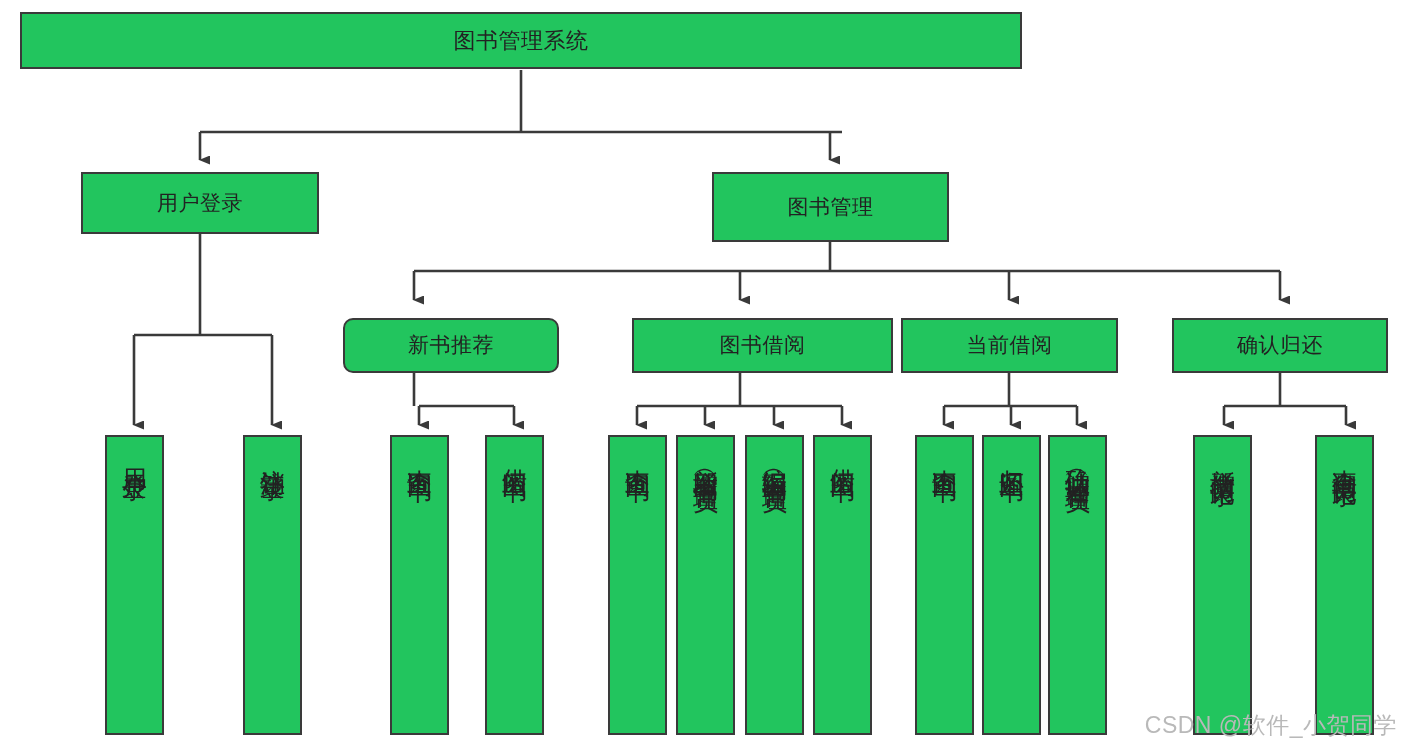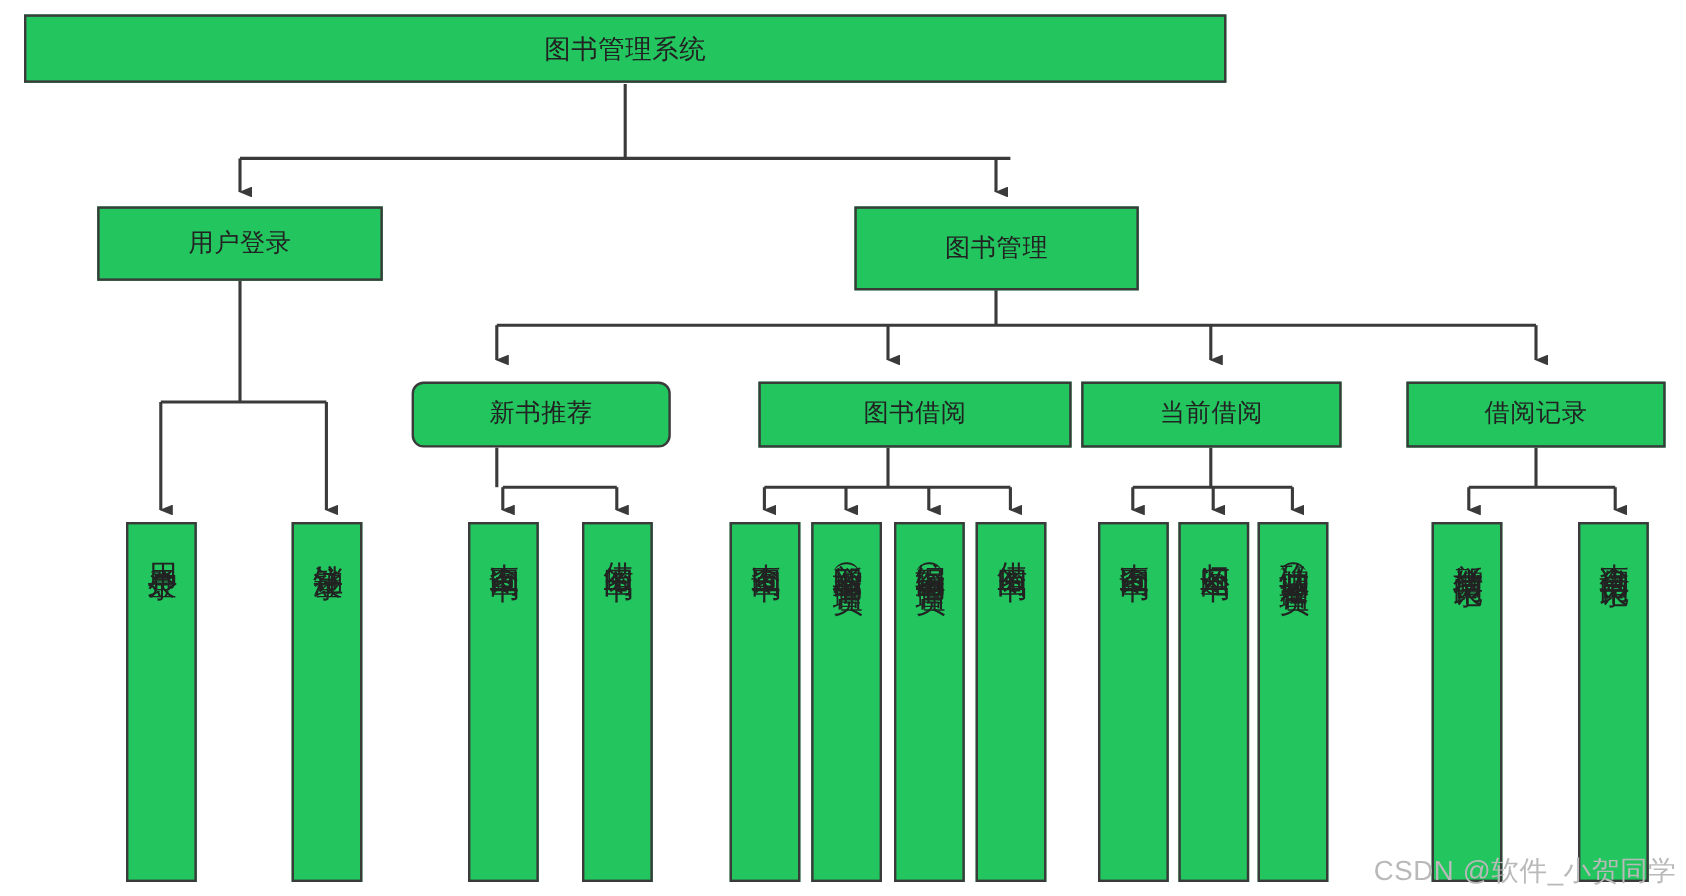--- a/index.html
+++ b/index.html
@@ -153,21 +153,21 @@
 
   <div class="node h" style="left:632px; top:318px; width:261px; height:55px;">
     <span class="label">图书借阅</span>
   </div>
 
   <div class="node h" style="left:901px; top:318px; width:217px; height:55px;">
     <span class="label">当前借阅</span>
   </div>
 
   <div class="node h" style="left:1172px; top:318px; width:216px; height:55px;">
-    <span class="label">借阅记录</span>
+    <span class="label">确认归还</span>
   </div>
 
   <div class="node v" style="left:105px; top:435px; width:59px; height:300px;">
     <span class="label">用户登录</span>
   </div>
 
   <div class="node v" style="left:243px; top:435px; width:59px; height:300px;">
     <span class="label">注销登录</span>
   </div>
 

